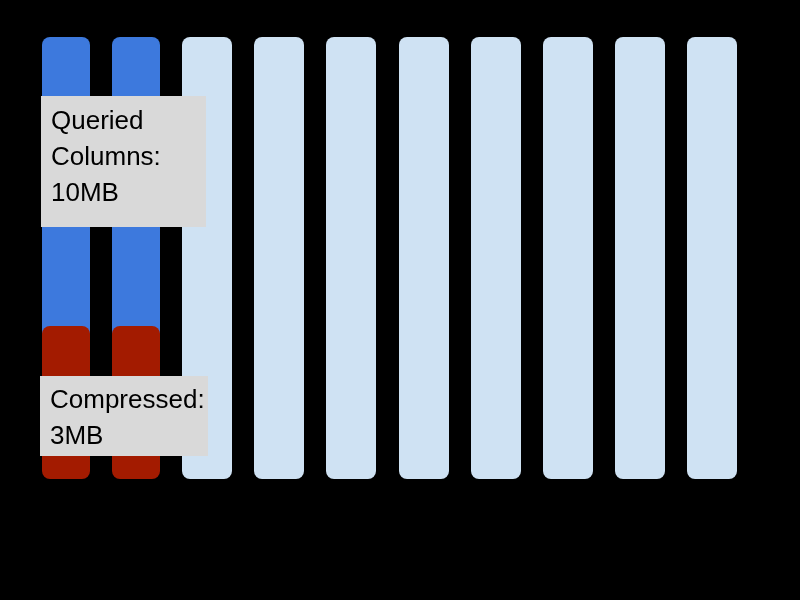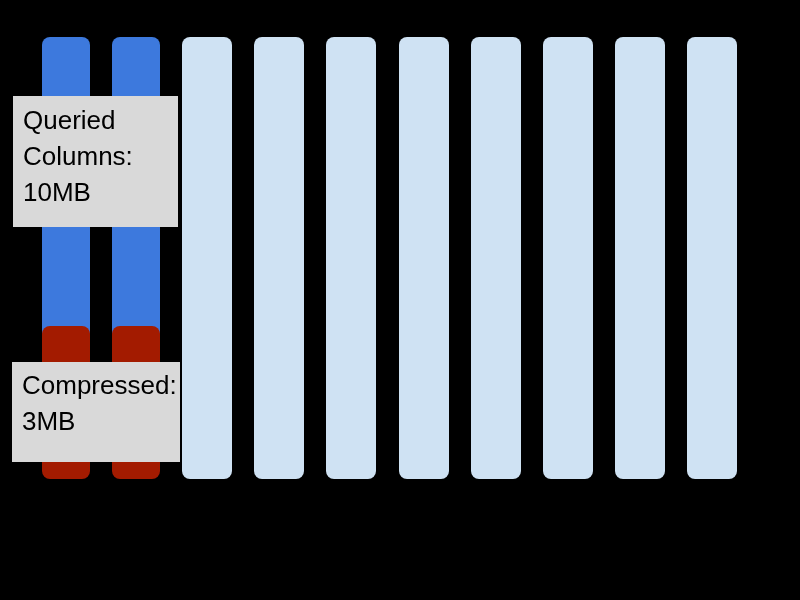--- a/index.html
+++ b/index.html
@@ -59,33 +59,34 @@
   
   .label-box {
     position: absolute;
     background: var(--gray, #d9d9d9);
     color: var(--label_text, #000);
     font-size: 26px;
     line-height: 36px;
     white-space: pre-line;
     z-index: 3;
     box-sizing: border-box;
+    margin-left: 28px;
   }
   #queried-label {
     left: 13px;
     top: 96px;
     width: 165px;
     height: 131px;
     padding: 6px 8px 0 10px;
   }
   #compressed-label {
     left: 12px;
-    top: 362px;
+    top: 376px;
     width: 168px;
-    height: 100px;
+    height: 80px;
     padding: 5px 8px 0 10px;
   }
   #original-label {
     left: 351px;
     top: 175px;
     width: 284px;
     height: 108px;
     padding: 8px 10px 0 11px;
     border: 1.5px solid var(--border, #000);
   }

